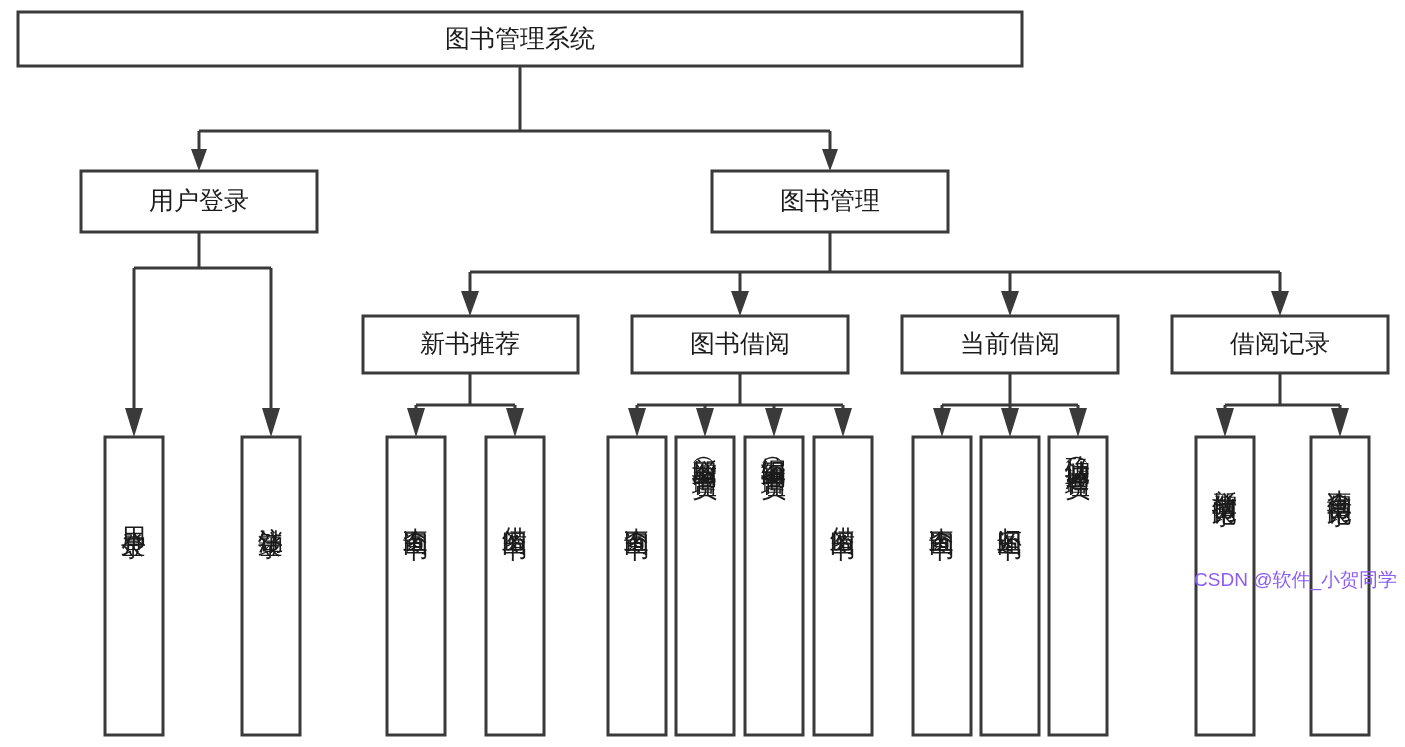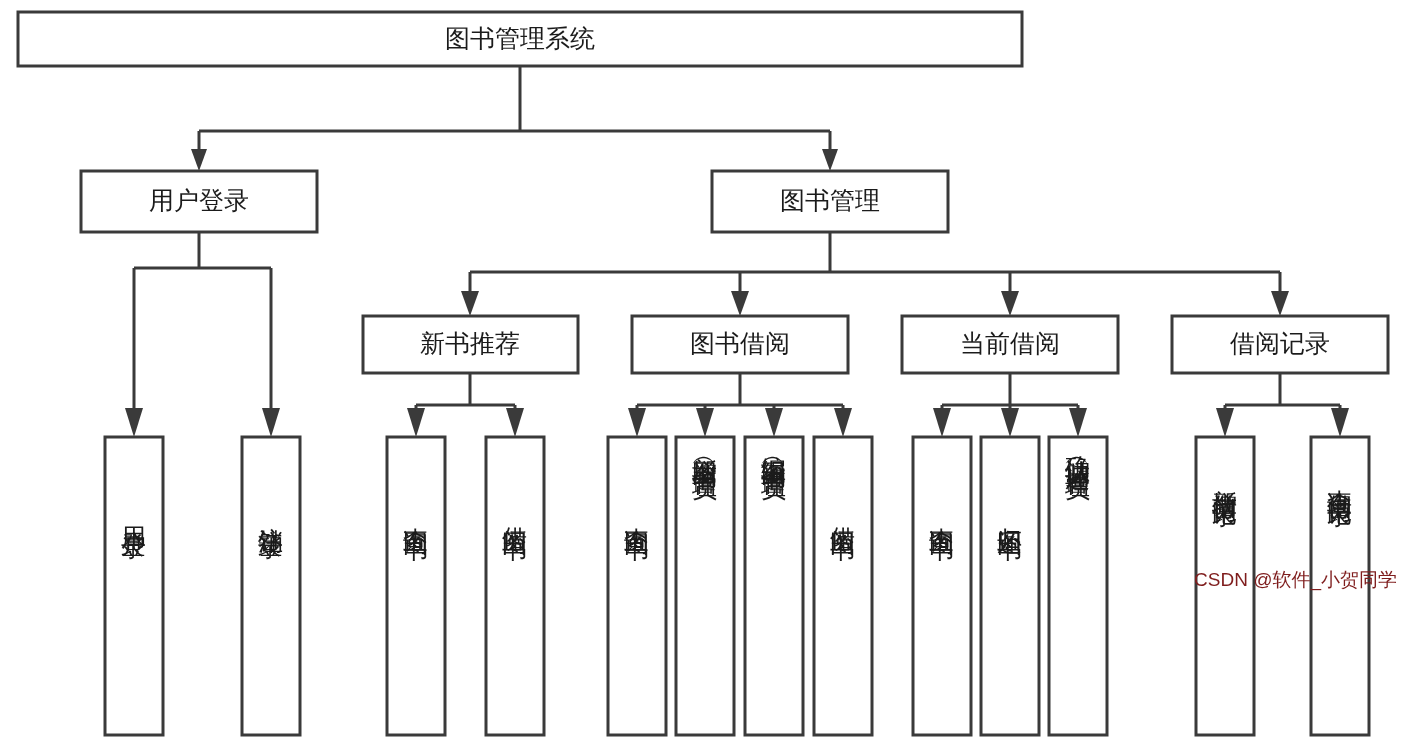--- a/index.html
+++ b/index.html
@@ -55,21 +55,21 @@
     writing-mode: vertical-rl;
     text-orientation: upright;
     letter-spacing: 3px;
   }
   .watermark {
     position: absolute;
     right: 8px;
     bottom: 4px;
     font-family: "Liberation Sans", "DejaVu Sans", sans-serif;
     font-size: 19px;
-    color: #7f1d1d;
+    color: #8b5cf6;
     white-space: nowrap;
     pointer-events: none;
   }
 </style>
 </head>
 <body>
 
 <div id="diagram-root">
   <svg class="flow" viewBox="0 0 1405 747" xmlns="http://www.w3.org/2000/svg">
 

